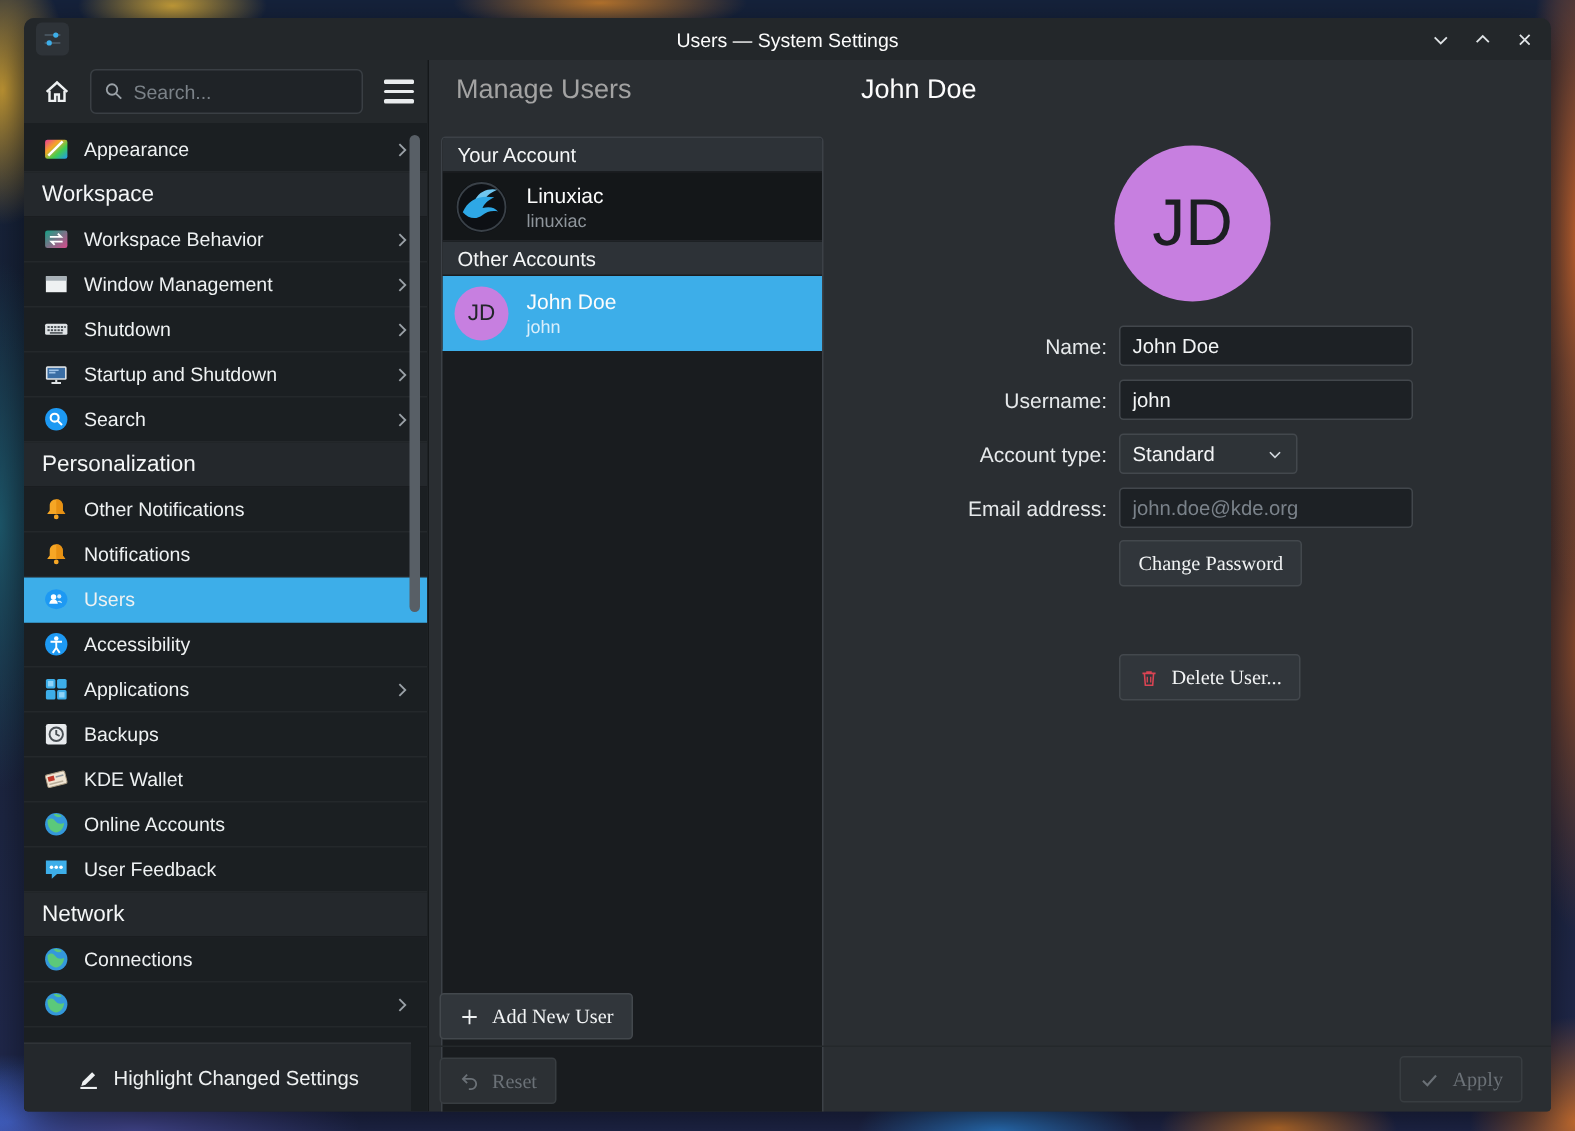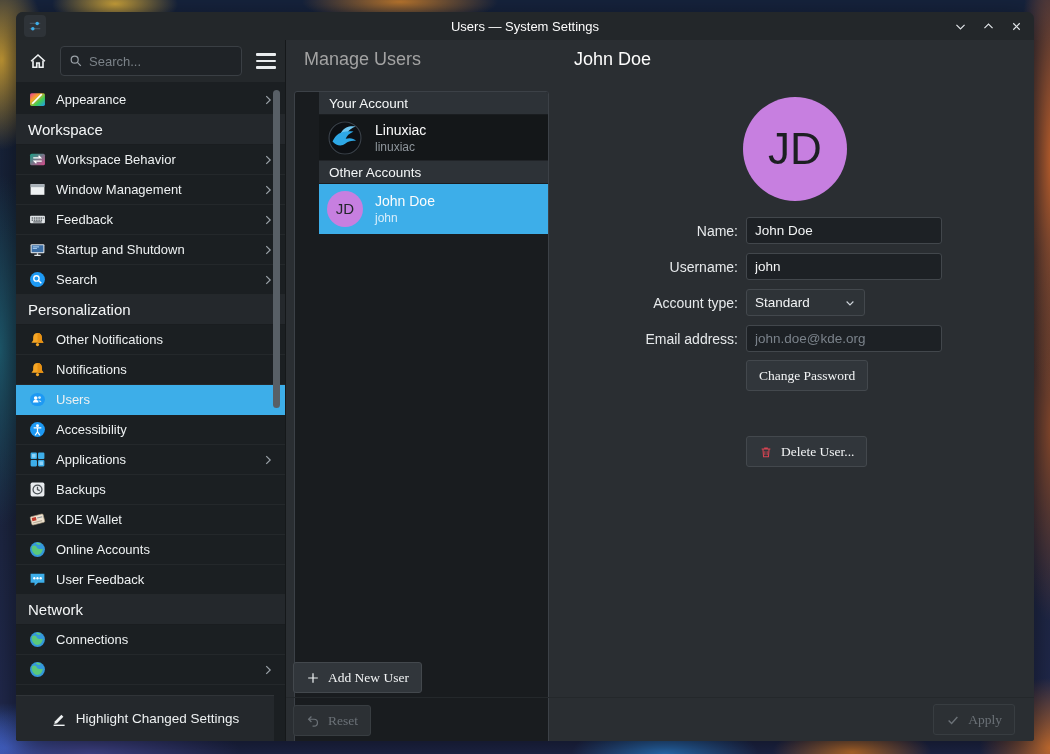--- a/index.html
+++ b/index.html
@@ -61,21 +61,21 @@
   .sidebar-footer{ position:absolute; left:0; right:11px; bottom:0; height:46px; background:#24282c;
     border-top:1px solid #303438; display:flex; align-items:center; justify-content:center; gap:9px; font-size:13.5px; }
   
   .content{ position:relative; flex:1; background:#2a2e32; border-left:1px solid #15181a; }
   .content-header{ position:relative; height:42px; }
   .manage-title{ position:absolute; left:18px; top:9px; font-size:18px; color:#a3a3a3; }
   .page-title{ position:absolute; left:288px; top:9px; font-size:18px; color:#fcfcfc; }
   .content-body{ position:absolute; top:42px; left:0; right:0; bottom:44px; }
   
   .accounts-frame{ position:absolute; left:8px; top:9px; width:255px; height:658px;
-    background:#191c1f; border:1px solid #3c4147; border-radius:3px; overflow:hidden;padding-left:24px; }
+    background:#191c1f; border:1px solid #3c4147; border-radius:3px; overflow:hidden; }
   .acct-section{ height:23px; background:#2d3237; display:flex; align-items:center; padding-left:10px;
     font-size:13.5px; color:#f4f6f7; border-bottom:1px solid #1a1d20; }
   .acct-row{ position:relative; display:flex; align-items:center; gap:12px; padding-left:8px; border-bottom:1px solid #212428; }
   .acct-row.alt{ background:#141719; }
   .acct-row.selected{ background:#3daee9; border-bottom-color:#3daee9; }
   .acct-avatar{ width:36px; height:36px; border-radius:50%; flex:none; display:flex; align-items:center; justify-content:center; }
   .acct-avatar.initials{ background:#c77fe0; color:#23262a; font-size:15px; }
   .acct-texts{ display:flex; flex-direction:column; gap:2px; }
   .acct-name{ font-size:14px; color:#fcfcfc; }
   .acct-user{ font-size:12px; color:#8f969c; }
@@ -235,21 +235,21 @@
                   <rect x="13" y="6" width="1" height="1.2"></rect>
                   <rect x="2.5" y="8" width="1.4" height="1.2"></rect>
                   <rect x="4.6" y="8" width="1.4" height="1.2"></rect>
                   <rect x="6.7" y="8" width="1.4" height="1.2"></rect>
                   <rect x="8.8" y="8" width="1.4" height="1.2"></rect>
                   <rect x="10.9" y="8" width="1.4" height="1.2"></rect>
                   <rect x="4" y="9.8" width="8" height="1"></rect>
                 </g>
               </svg>
             </span>
-            <span>Feedback</span>
+            <span>Shutdown</span>
             <span class="chev">
               <svg width="14" height="14" viewBox="0 0 16 16">
                 <path d="M6 3.5 10.5 8 6 12.5" fill="none" stroke="#9aa1a7" stroke-width="1.4"></path>
               </svg>
             </span>
           </div>
           <div class="side-row">
             <span class="ic">
               <svg width="17" height="17" viewBox="0 0 16 16">
                 <rect x="1.5" y="3" width="13" height="8.5" rx="1" fill="#dfe3e6"></rect>

